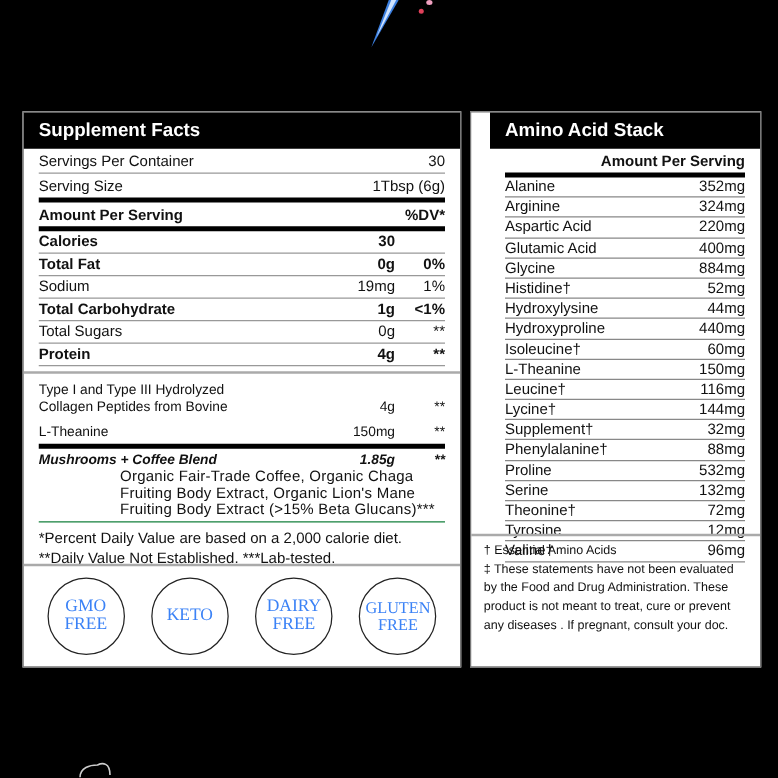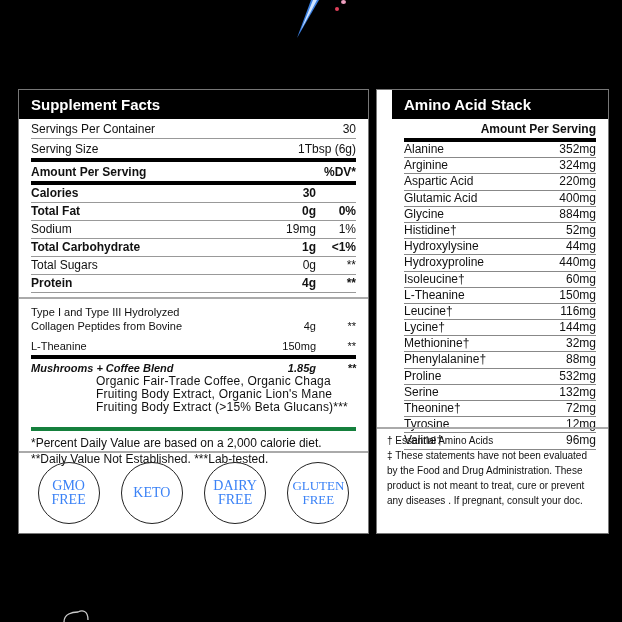--- a/index.html
+++ b/index.html
@@ -113,21 +113,21 @@
         <span class="d">**</span>
       </div>
     </div>
     <div class="ing b" style="padding-top:2px;font-style:italic;">
       <div class="r">
         <span class="n">Mushrooms + Coffee Blend</span>
         <span class="a">1.85g</span>
         <span class="d">**</span>
       </div>
     </div>
-    <div class="blend" style="border-bottom:4px solid #15803d;padding-bottom:13px;">
+    <div class="blend" style="border-bottom:1px solid #15803d;padding-bottom:3px;">
       <div>Organic Fair-Trade Coffee, Organic Chaga</div>
       <div>Fruiting Body Extract, Organic Lion's Mane</div>
       <div>Fruiting Body Extract (&gt;15% Beta Glucans)***</div>
     </div>
     <div class="note">
       <div>*Percent Daily Value are based on a 2,000 calorie diet.</div>
       <div>**Daily Value Not Established. ***Lab-tested.</div>
     </div>
   </div>
 
@@ -197,21 +197,21 @@
         </div>
         <div class="arow">
           <span class="n">Leucine†</span>
           <span class="a">116mg</span>
         </div>
         <div class="arow">
           <span class="n">Lycine†</span>
           <span class="a">144mg</span>
         </div>
         <div class="arow">
-          <span class="n">Methionine†</span>
+          <span class="n">Supplement†</span>
           <span class="a">32mg</span>
         </div>
         <div class="arow">
           <span class="n">Phenylalanine†</span>
           <span class="a">88mg</span>
         </div>
         <div class="arow">
           <span class="n">Proline</span>
           <span class="a">532mg</span>
         </div>

